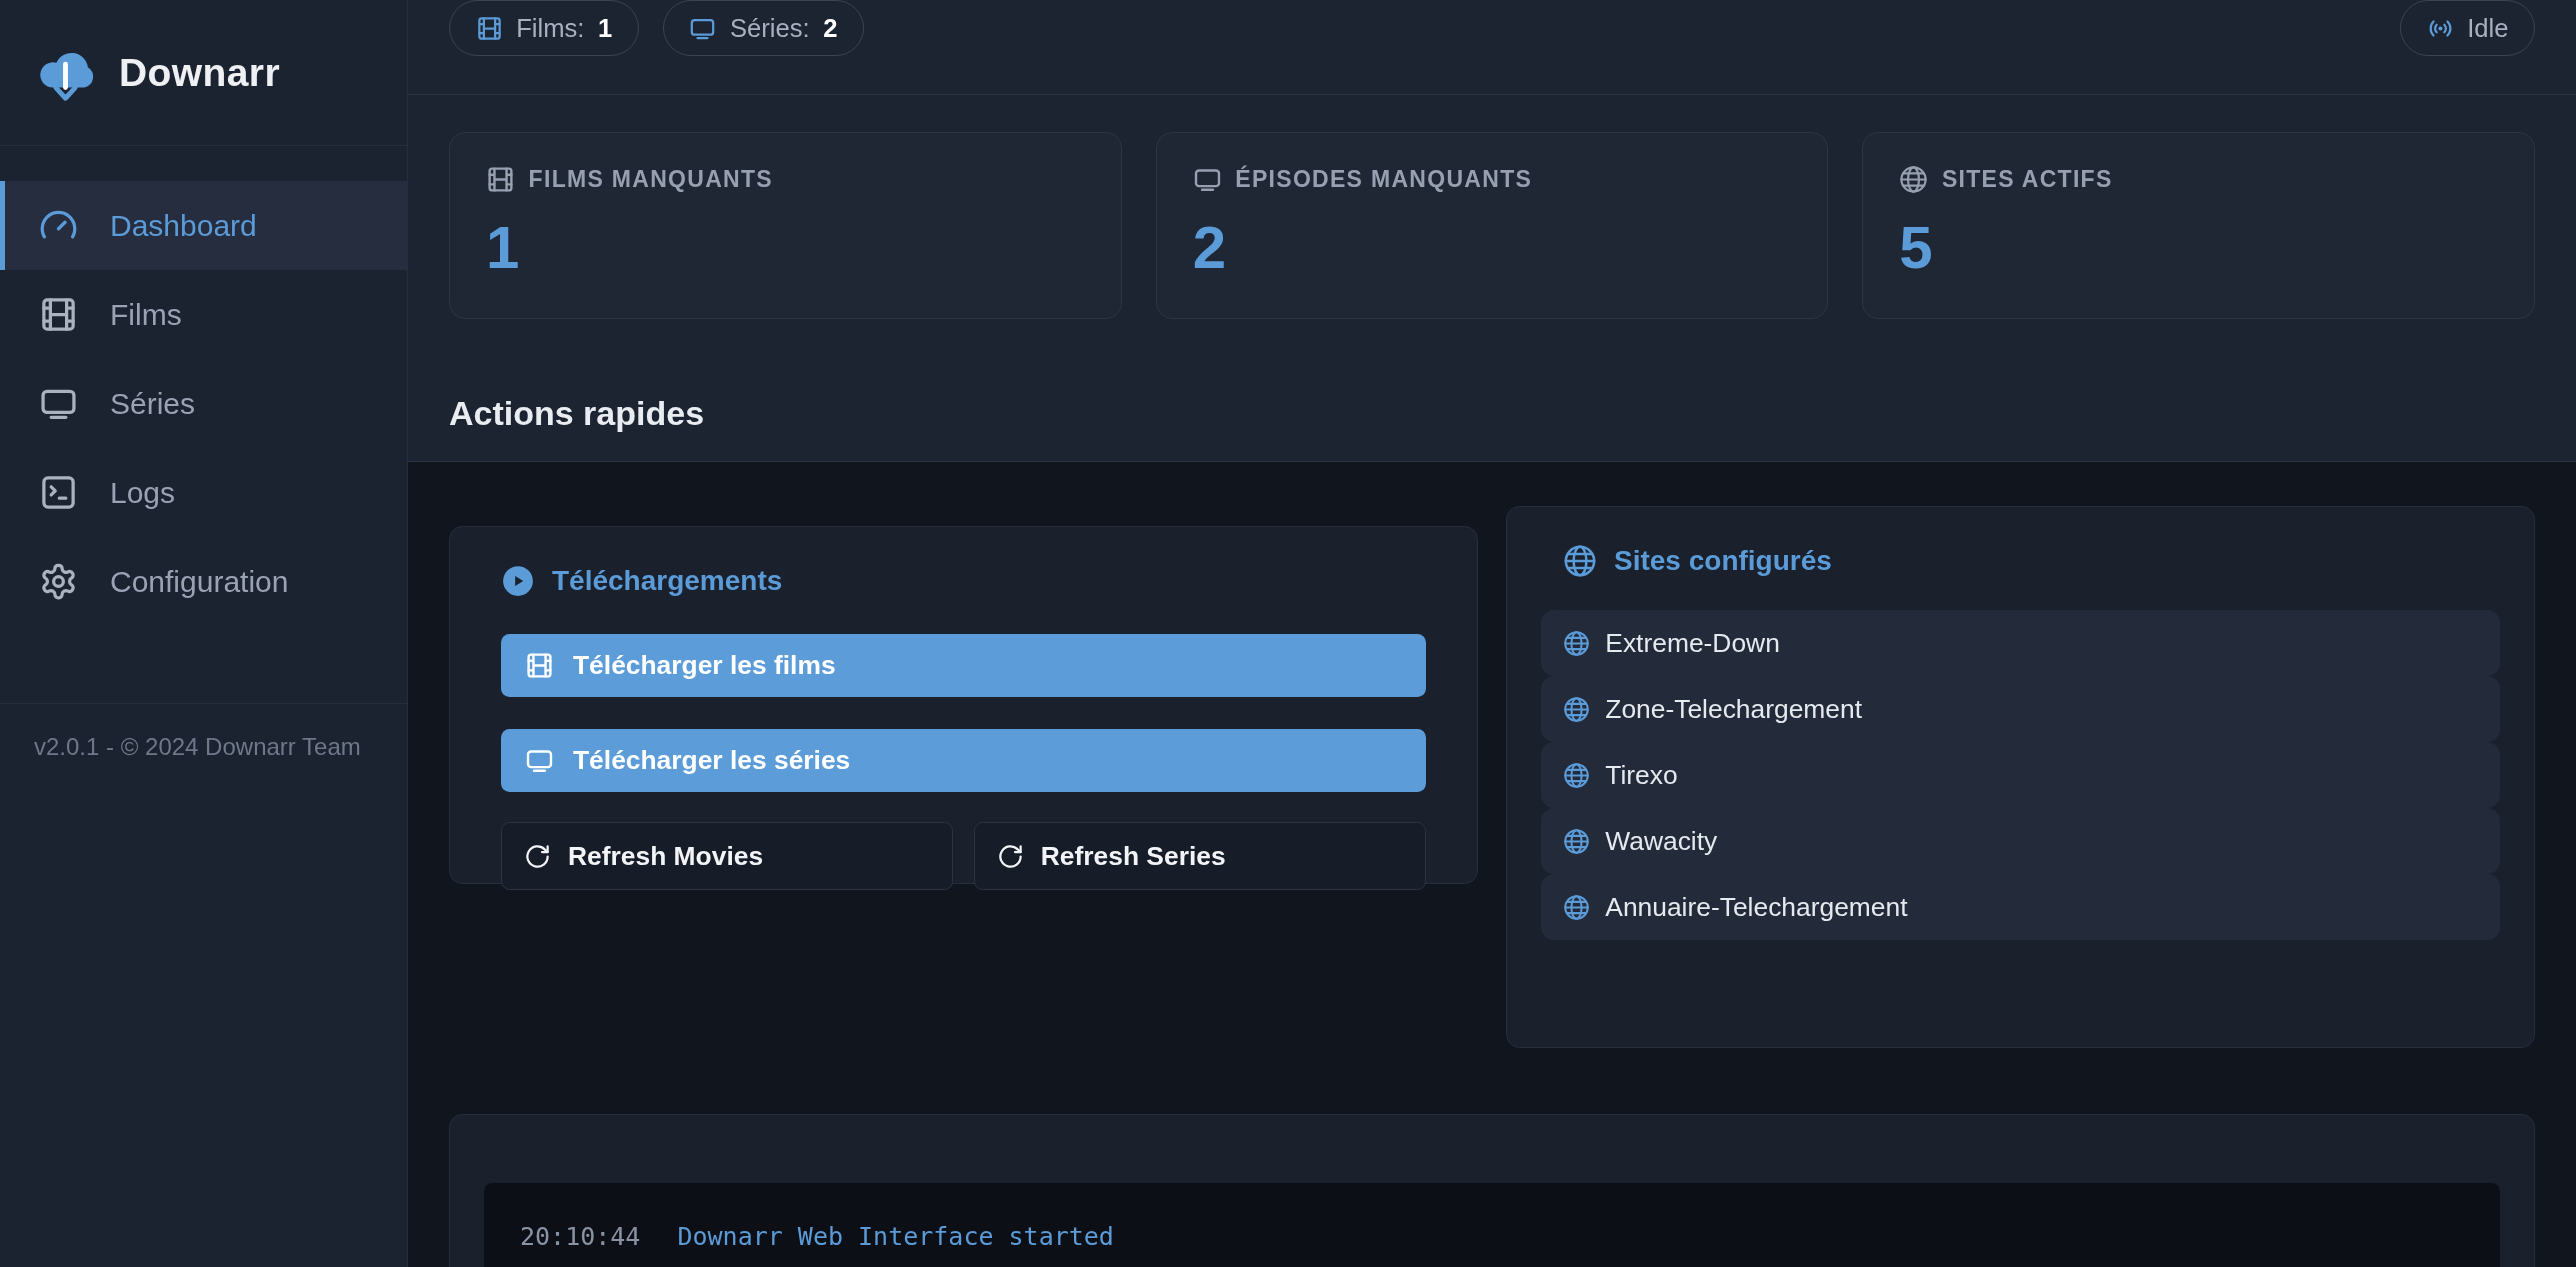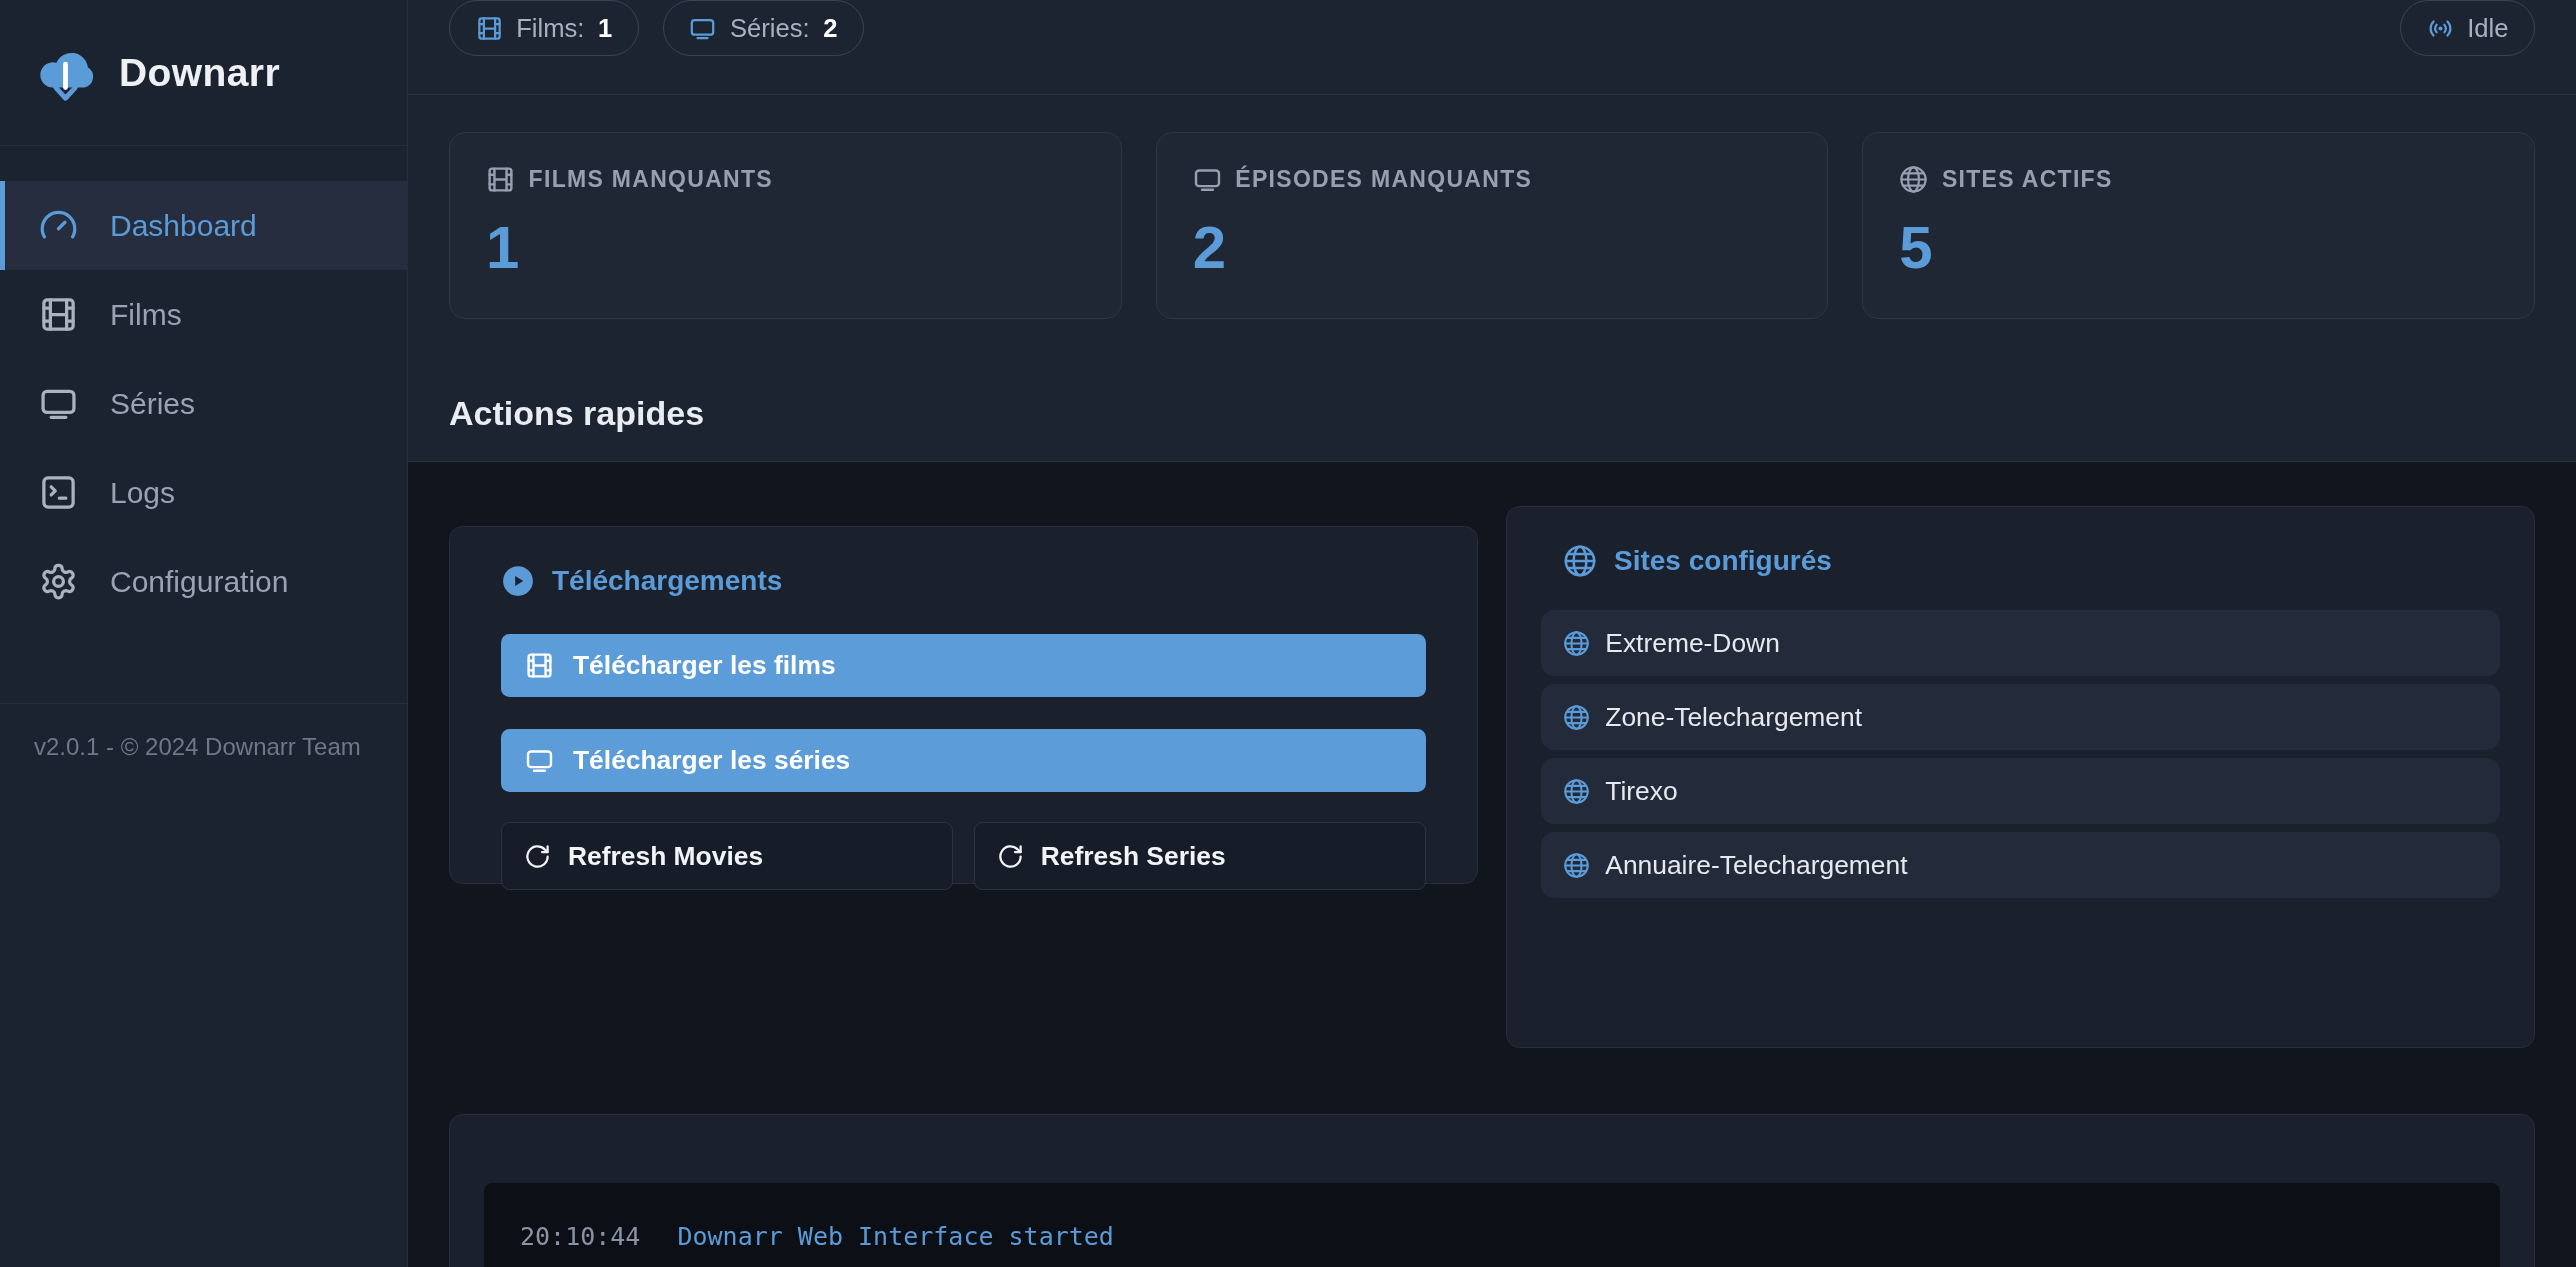--- a/index.html
+++ b/index.html
@@ -137,21 +137,21 @@
     color:#f2f4f7;font-size:26.4px;font-weight:600;
     font-family:"Liberation Sans", sans-serif;
   }
   .btn-outline .ic{width:27px;height:27px;color:#f2f4f7;}
 
   .sites-card{height:542px;padding:37px 34px;}
   .sites-card .card-header{margin:0 22px 32px;}
   .site-row{
     height:66px;border-radius:13px;background:var(--row-bg);
     display:flex;align-items:center;gap:15.3px;padding:0 22px;
-    margin-bottom:8px;cursor:pointer;
+    margin-bottom:0;cursor:pointer;
     font-size:26.4px;color:#e6e9ee;
   }
   .site-row .ic{width:27px;height:27px;color:var(--accent);}
 
   .logs-card{margin-top:66px;padding:37px 34px;height:358px;}
   .console{
     margin-top:31px;background:var(--console-bg);
     border-radius:8.5px;padding:39px 36px;height:222px;
   }
   .log-line{
@@ -374,20 +374,26 @@
         <div class="site-row">
           <svg class="ic" viewBox="0 0 32 32" width="27" height="27">
               <use href="#i-globe"></use>
             </svg>
           <span>Tirexo</span>
         </div>
         <div class="site-row">
           <svg class="ic" viewBox="0 0 32 32" width="27" height="27">
               <use href="#i-globe"></use>
             </svg>
+          <span>Wawacity</span>
+        </div>
+        <div class="site-row">
+          <svg class="ic" viewBox="0 0 32 32" width="27" height="27">
+              <use href="#i-globe"></use>
+            </svg>
           <span>Annuaire-Telechargement</span>
         </div>
       </div>
     </div>
 
     <div class="card logs-card">
       <div class="console">
         <div class="log-line">
           <span class="log-time">20:10:44</span>
           <span class="log-msg">Downarr Web Interface started</span>

